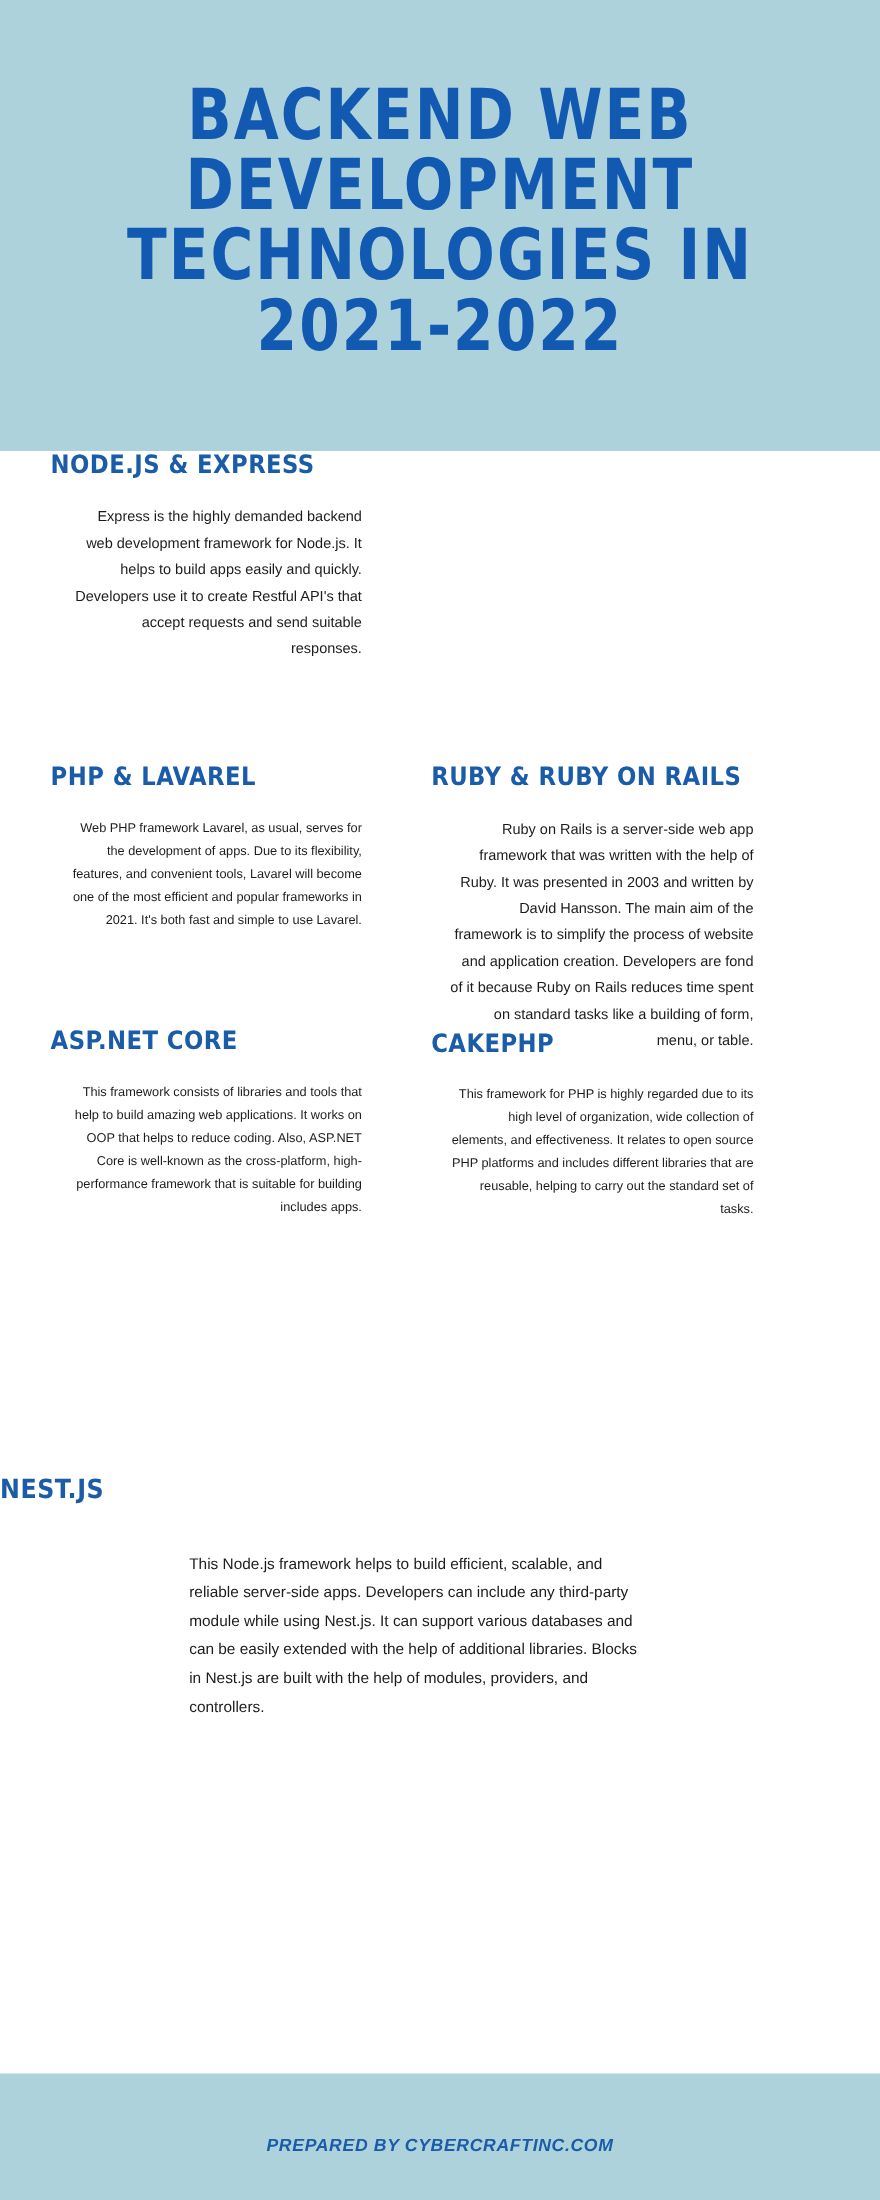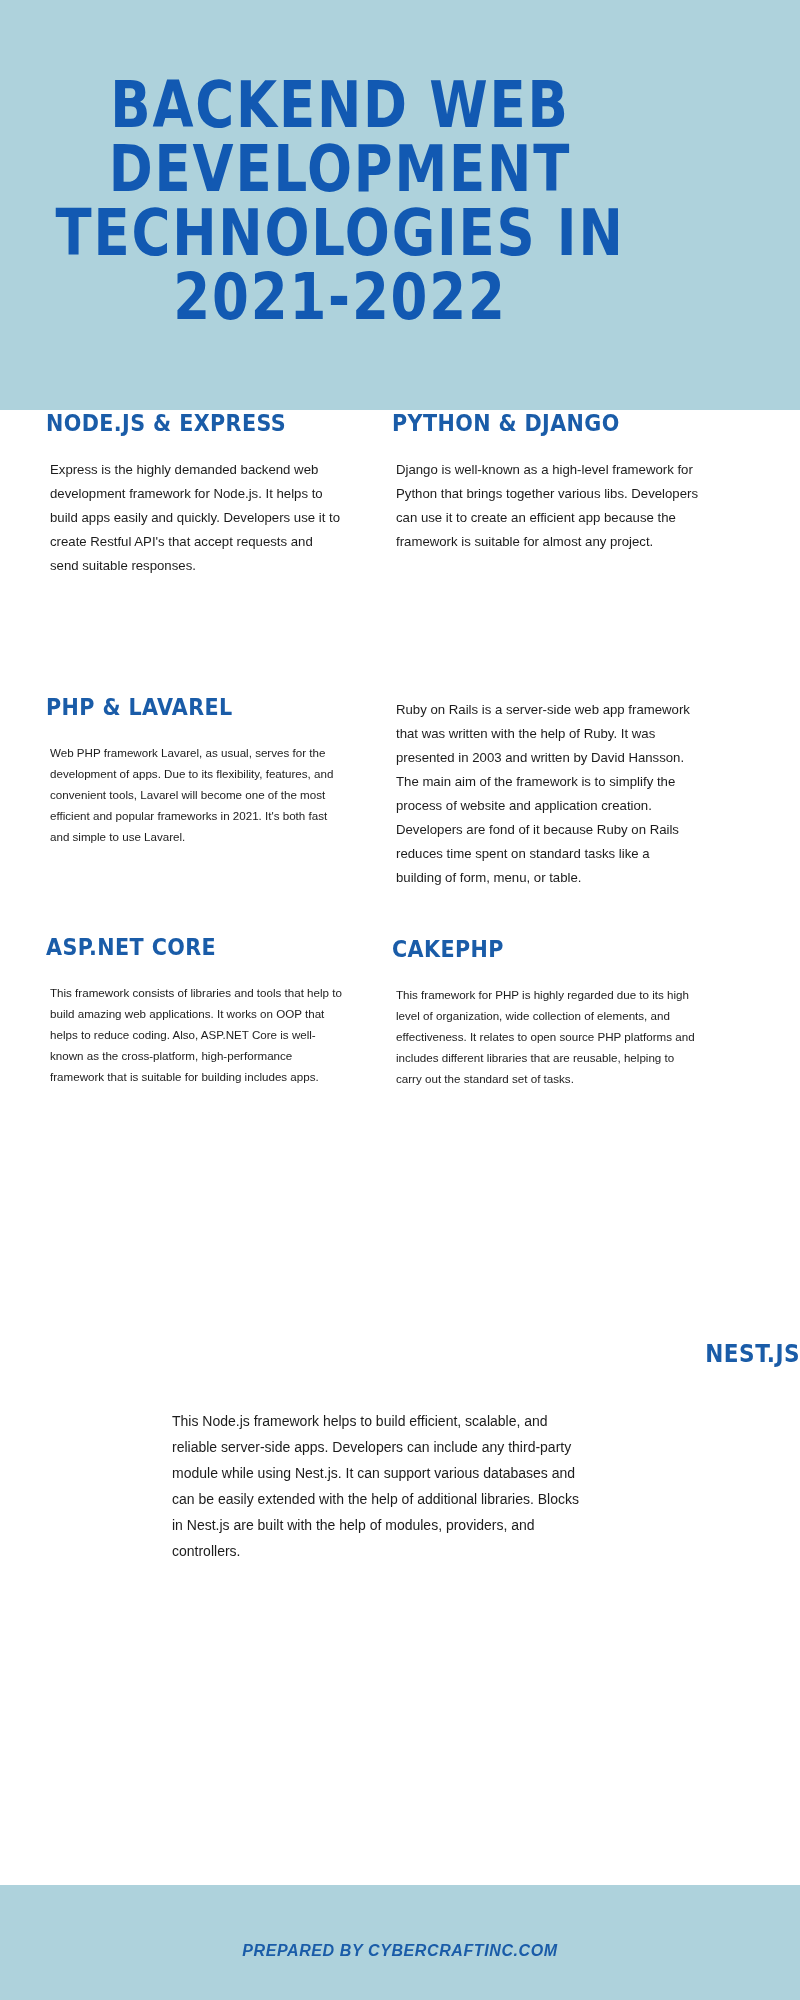--- a/index.html
+++ b/index.html
@@ -24,20 +24,21 @@
   .header-band {
     position: absolute;
     left: 0;
     top: 0;
     width: 800px;
     height: 410px;
     background: #aed2dc;
     box-sizing: border-box;
     display: flex;
     align-items: flex-start;
+    justify-content: center;
     padding-top: 30px;
   }
   .header-title {
     width: 680px;
     text-align: center;
     color: #1259b2;
     font-family: "Liberation Sans Narrow", "DejaVu Sans Condensed", "Liberation Sans", sans-serif;
     font-weight: 700;
     font-size: 64px;
     line-height: 64px;
@@ -76,36 +77,37 @@
     text-transform: uppercase;
     margin: 0 0 22px 0;
     white-space: nowrap;
   }
   .sec-body {
     color: #1c1c1c;
     font-family: "Liberation Sans", sans-serif;
     font-weight: 400;
     font-size: 13.2px;
     line-height: 24px;
-    margin: 4px;
+    margin: 17px;
+    text-align: right;
   }
   .sec-body.small {
     font-size: 11.6px;
     line-height: 21px;
   }
 
   
   .nest-block {
     position: absolute;
     left: 0;
     top: 1340px;
     width: 800px;
   }
   .nest-title {
-    text-align: right;
+    text-align: left;
     color: #1a5ca8;
     font-family: "Liberation Sans Narrow", "DejaVu Sans Condensed", "Liberation Sans", sans-serif;
     font-weight: 700;
     font-size: 24px;
     line-height: 28px;
     letter-spacing: 0.5px;
     text-transform: uppercase;
     margin: 0 0 40px 0;
   }
   .nest-body {
@@ -151,32 +153,29 @@
 2021-2022</h1>
   </div>
 
   <div class="content">
 
     <div class="row" style="height:248px;">
       <div class="cell cell-left" style="top:0;">
         <h2 class="sec-title">NODE.JS &amp; EXPRESS</h2>
         <p class="sec-body">Express is the highly demanded backend web development framework for Node.js. It helps to build apps easily and quickly. Developers use it to create Restful API's that accept requests and send suitable responses.</p>
       </div>
-      <div class="cell cell-right" style="top:0;">
-        <h2 class="sec-title">PYTHON &amp; DJANGO</h2>
-        <p class="sec-body">Django is well-known as a high-level framework for Python that brings together various libs. Developers can use it to create an efficient app because the framework is suitable for almost any project.</p>
-      </div>
     </div>
 
     <div class="row" style="height:250px;">
       <div class="cell cell-left" style="top:36px;">
         <h2 class="sec-title">PHP &amp; LAVAREL</h2>
         <p class="sec-body small">Web PHP framework Lavarel, as usual, serves for the development of apps. Due to its flexibility, features, and convenient tools, Lavarel will become one of the most efficient and popular frameworks in 2021. It's both fast and simple to use Lavarel.</p>
       </div>
       <div class="cell cell-right" style="top:36px;">
+        <h2 class="sec-title">RUBY &amp; RUBY ON RAILS</h2>
         <p class="sec-body">Ruby on Rails is a server-side web app framework that was written with the help of Ruby. It was presented in 2003 and written by David Hansson. The main aim of the framework is to simplify the process of website and application creation. Developers are fond of it because Ruby on Rails reduces time spent on standard tasks like a building of form, menu, or table.</p>
       </div>
     </div>
 
     <div class="row" style="height:230px;padding-left:24px;">
       <div class="cell cell-left" style="top:26px;">
         <h2 class="sec-title">ASP.NET CORE</h2>
         <p class="sec-body small">This framework consists of libraries and tools that help to build amazing web applications. It works on OOP that helps to reduce coding. Also, ASP.NET Core is well-known as the cross-platform, high-performance framework that is suitable for building includes apps.</p>
       </div>
       <div class="cell cell-right" style="top:28px;">

